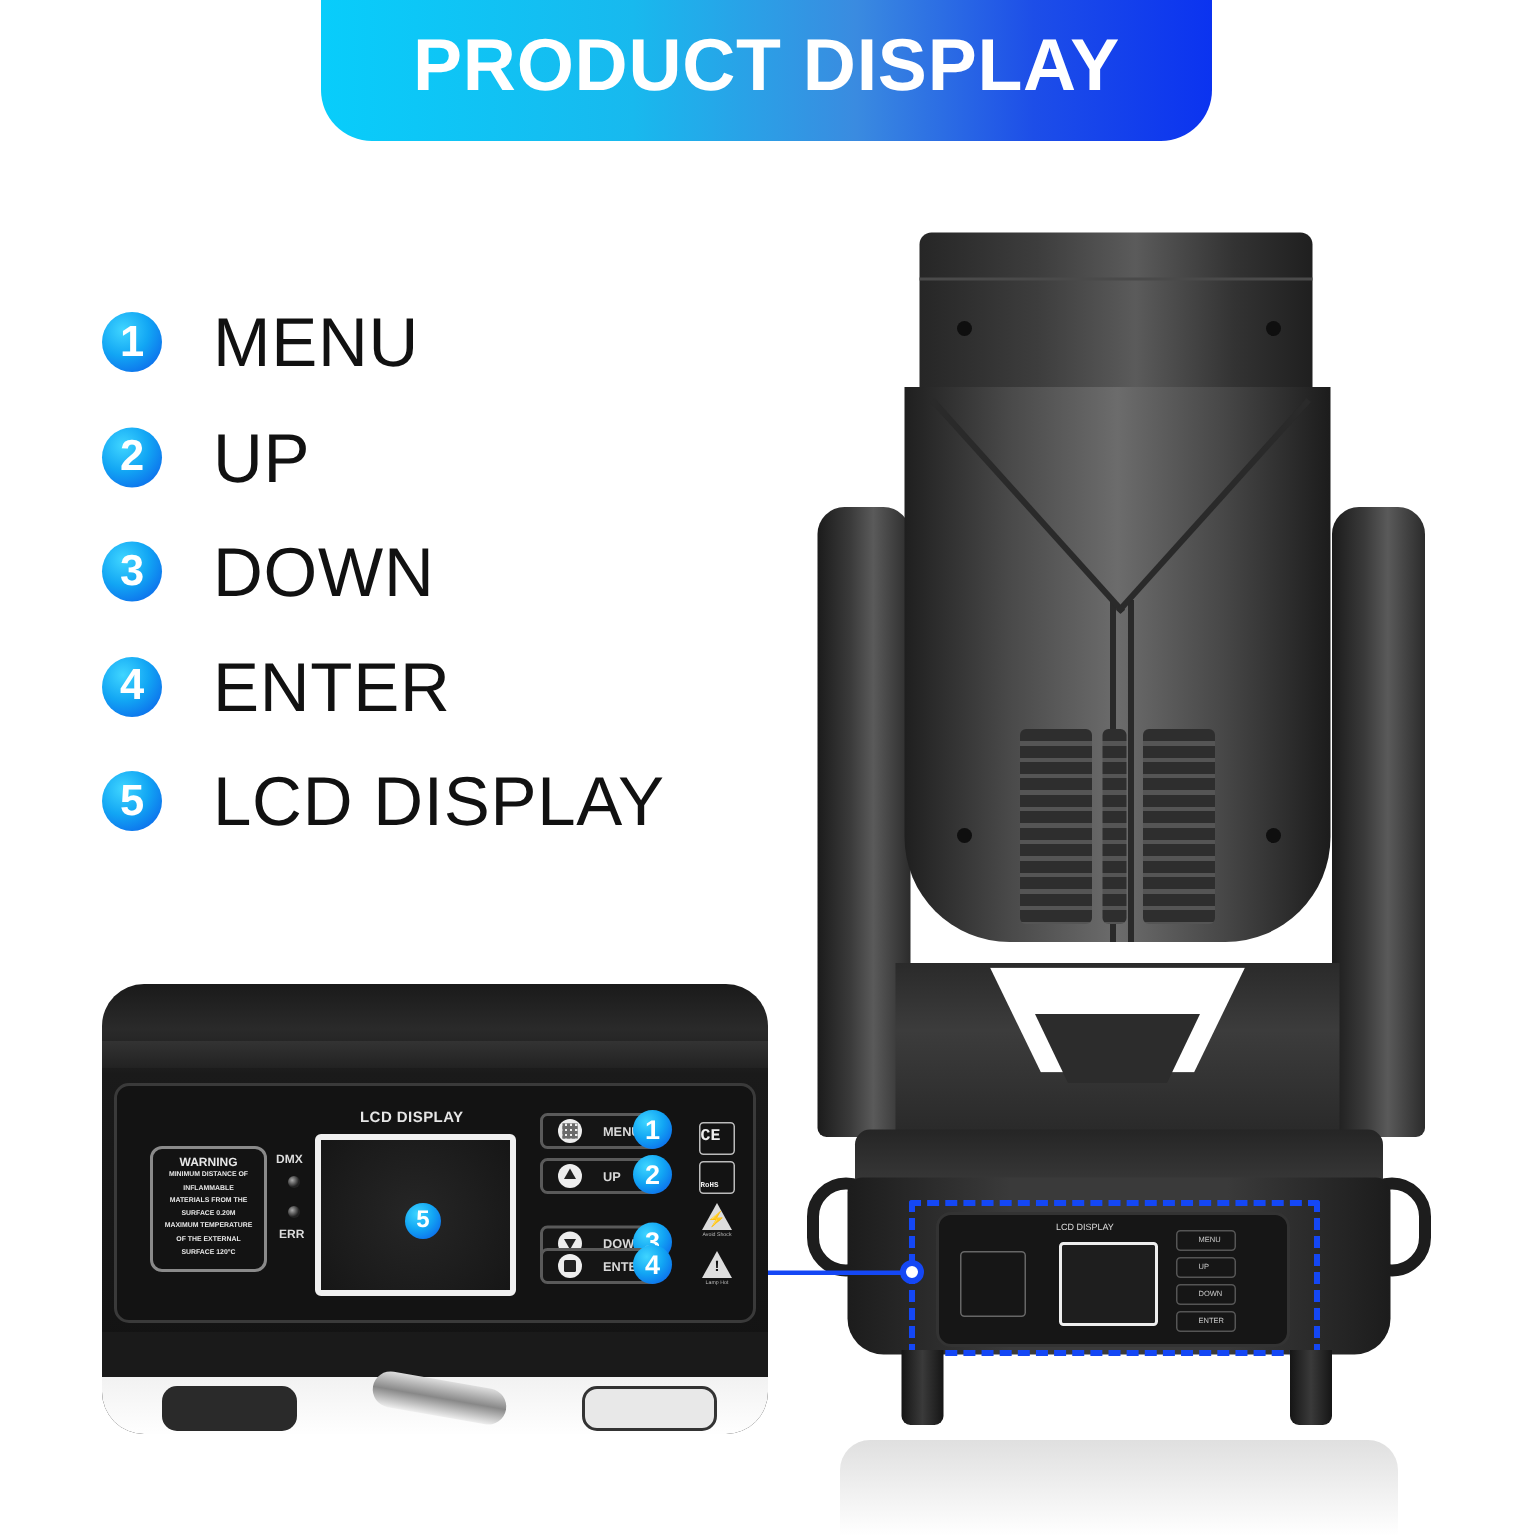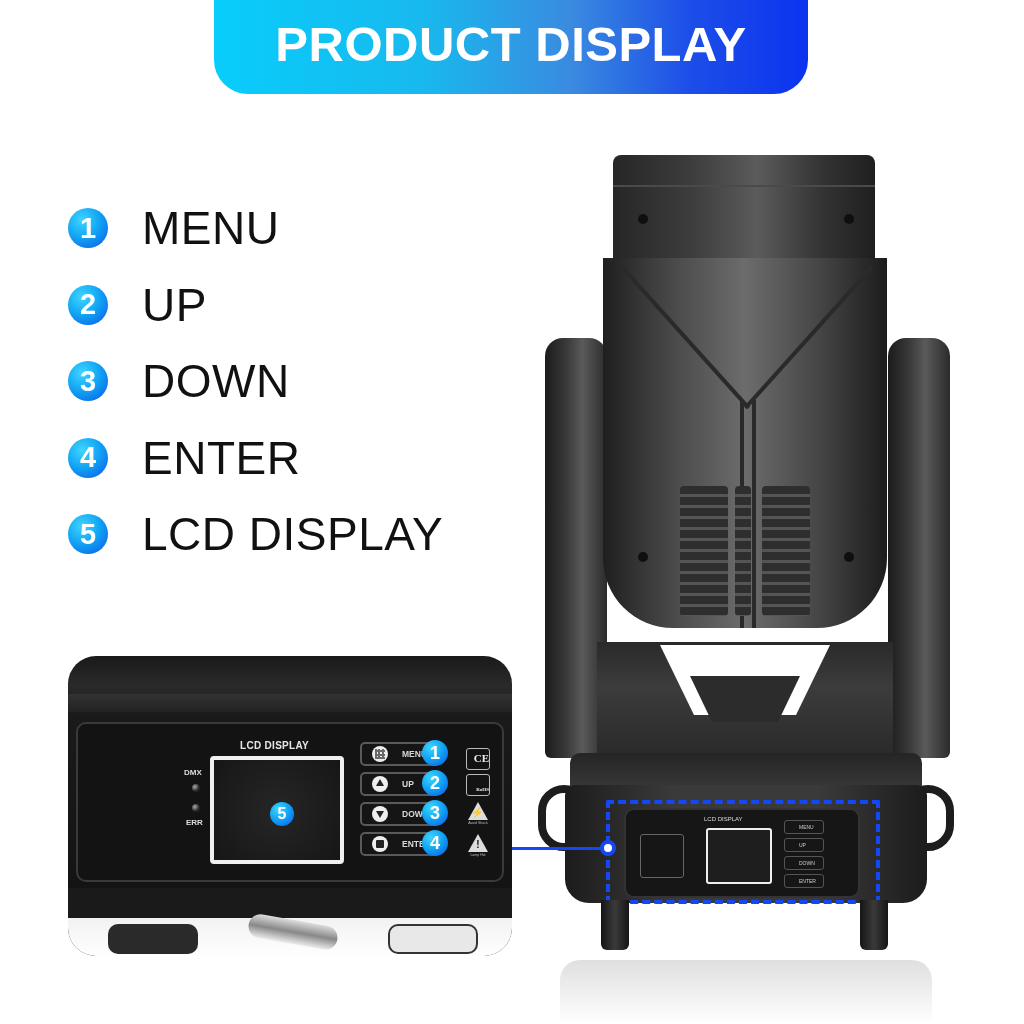--- a/index.html
+++ b/index.html
@@ -161,21 +161,21 @@
   }
   .ctl-icon { width: 16px; height: 16px; border-radius: 50%; background: #eee; margin-left: 10px; position: relative; flex: none; }
   .ctl-label { margin-left: 14px; font-size: 8.5px; font-weight: bold; color: #d8d8d8; font-family: "Liberation Sans", sans-serif; }
   .ctl-badge { position: absolute; right: -10px; top: -4px; width: 26px; height: 26px; font-size: 18px; }
   .tri-up { position: absolute; left: 4px; top: 3px; width: 0; height: 0; border-left: 4px solid transparent; border-right: 4px solid transparent; border-bottom: 7px solid #222; }
   .tri-down { position: absolute; left: 4px; top: 5px; width: 0; height: 0; border-left: 4px solid transparent; border-right: 4px solid transparent; border-top: 7px solid #222; }
   .sq { position: absolute; left: 4px; top: 4px; width: 8px; height: 8px; background: #222; border-radius: 1px; }
   .grid-dots { position: absolute; left: 3px; top: 3px; width: 10px; height: 10px;
     background: repeating-linear-gradient(90deg, #333 0 2px, transparent 2px 3.3px), repeating-linear-gradient(0deg, #333 0 2px, transparent 2px 3.3px); opacity: .7; }
 
-  .cert { position: absolute; left: 388px; width: 24px; border: 1.5px solid #bbb; border-radius: 3px; color: #eee; font-size: 11px; font-weight: bold; text-align: right; font-family: Liberation Serif, serif; }
+  .cert { position: absolute; left: 388px; width: 24px; border: 1.5px solid #bbb; border-radius: 3px; color: #eee; font-size: 11px; font-weight: bold; text-align: left; font-family: Liberation Mono, monospace; }
   .warn-tri { position: absolute; left: 388px; width: 24px; height: 24px; }
   .warn-tri::before { content: ""; position: absolute; left: 2px; top: 0; width: 0; height: 0; border-left: 10px solid transparent; border-right: 10px solid transparent; border-bottom: 18px solid #ddd; }
   .warn-tri span { position: absolute; left: 0; width: 24px; top: 5px; text-align: center; font-size: 10px; font-weight: bold; color: #111; font-family: "Liberation Sans", sans-serif; }
   .warn-cap { position: absolute; left: 384px; width: 32px; font-size: 3.5px; color: #bbb; text-align: center; font-family: "Liberation Sans", sans-serif; }
 </style>
 </head>
 <body>
 
 <div class="banner">
   <div class="banner-title">PRODUCT DISPLAY</div>
@@ -249,20 +249,30 @@
 
   <div class="leg leg-left"></div>
   <div class="leg leg-right"></div>
   <div class="reflection"></div>
 </div>
 
 <div class="zoom-panel">
   <div class="zp-ridge"></div>
   <div class="zp-plate">
 
+    <div class="warning-box">
+      <div class="warning-title">WARNING</div>
+      <div class="warning-text">Minimum distance of</div>
+      <div class="warning-text">inflammable</div>
+      <div class="warning-text">materials from the</div>
+      <div class="warning-text">surface 0.20m</div>
+      <div class="warning-text">Maximum temperature</div>
+      <div class="warning-text">of the external</div>
+      <div class="warning-text">surface 120°C</div>
+    </div>
 
     <div class="led-label" style="left:106px; top:44px;">DMX</div>
     <div class="led" style="left:114px; top:60px;"></div>
     <div class="led" style="left:114px; top:80px;"></div>
     <div class="led-label" style="left:108px; top:94px;">ERR</div>
 
     <div class="lcd-title">LCD DISPLAY</div>
     <div class="lcd-screen">
       <div class="num-badge lcd-badge">5</div>
     </div>
@@ -274,21 +284,21 @@
       <span class="ctl-label">MENU</span>
       <span class="num-badge ctl-badge">1</span>
     </div>
     <div class="ctl-btn" style="top:48px;">
       <span class="ctl-icon">
           <span class="tri-up"></span>
         </span>
       <span class="ctl-label">UP</span>
       <span class="num-badge ctl-badge">2</span>
     </div>
-    <div class="ctl-btn" style="top:78px;">
+    <div class="ctl-btn" style="top:93px;">
       <span class="ctl-icon">
           <span class="tri-down"></span>
         </span>
       <span class="ctl-label">DOW</span>
       <span class="num-badge ctl-badge">3</span>
     </div>
     <div class="ctl-btn" style="top:108px;">
       <span class="ctl-icon">
           <span class="sq"></span>
         </span>

